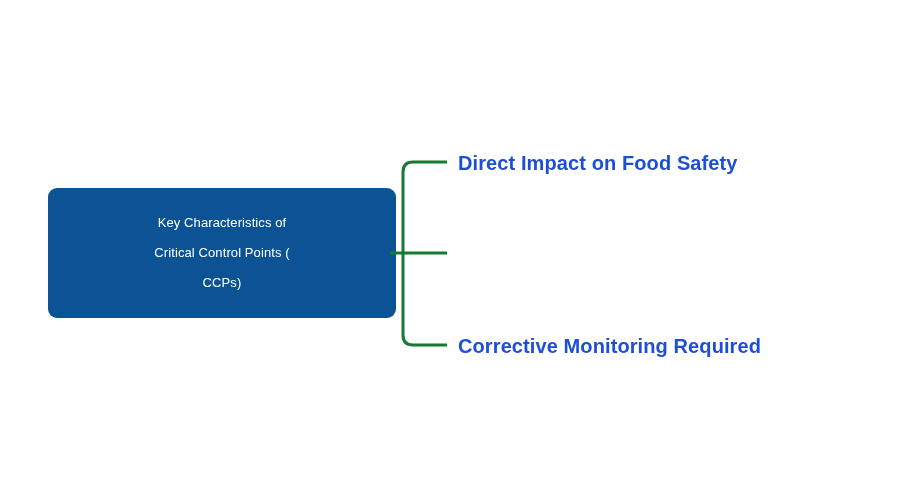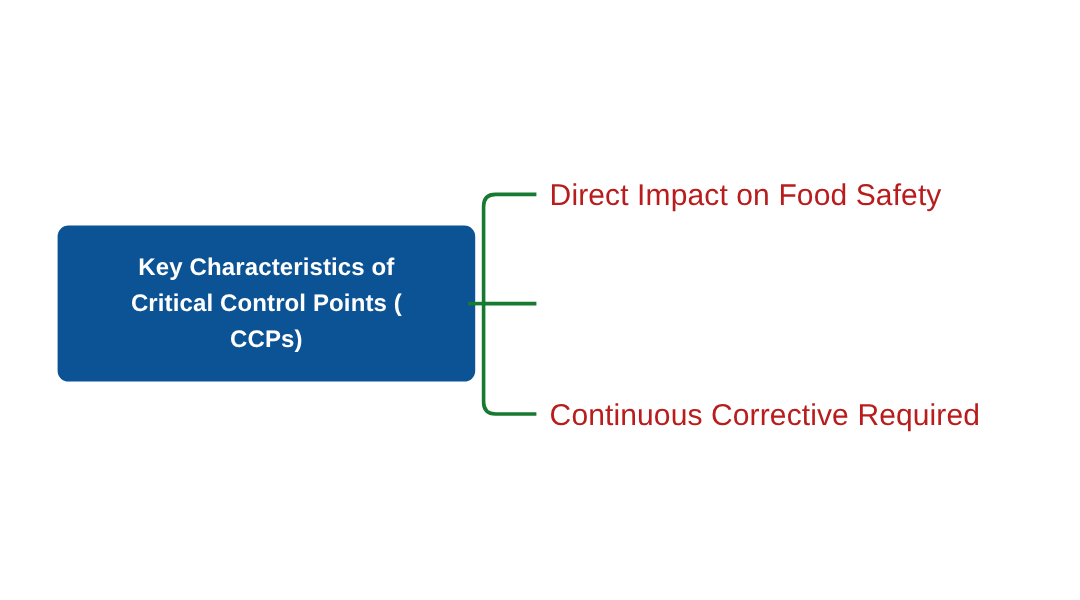--- a/index.html
+++ b/index.html
@@ -31,45 +31,45 @@
     border-radius: 9px;
     background: #0B5394;
     display: flex;
     align-items: center;
     justify-content: center;
     box-sizing: border-box;
     padding: 0 14px;
   }
   #root-node-label {
     color: #ffffff;
-    font-size: 20px;
-    font-weight: bold;
+    font-size: 13px;
+    font-weight: normal;
     line-height: 30px;
     text-align: center;
     letter-spacing: 0.1px;
     white-space: pre-line;
   }
 
   
   #connectors {
     position: absolute;
     left: 0;
     top: 0;
     width: 900px;
     height: 500px;
     pointer-events: none;
   }
 
   
   .branch-label {
     position: absolute;
     left: 458px;
-    color: #b91c1c;
-    font-size: 25px;
-    font-weight: normal;
+    color: #1d4ed8;
+    font-size: 20px;
+    font-weight: bold;
     line-height: 28px;
     white-space: nowrap;
     letter-spacing: 0.1px;
   }
   #branch-label-0 { top: 149px; }
   #branch-label-1 { top: 240px; }
   #branch-label-2 { top: 332px; }
 </style>
 </head>
 <body>
@@ -89,15 +89,15 @@
     <path d="M 447 162 L 413 162 Q 403 162 403 172 L 403 253" fill="none" stroke="#177A30" stroke-width="3" stroke-linecap="butt" stroke-linejoin="round"></path>
 
     <path d="M 447 345 L 413 345 Q 403 345 403 335 L 403 253" fill="none" stroke="#177A30" stroke-width="3" stroke-linecap="butt" stroke-linejoin="round"></path>
 
     <path d="M 403 253 L 447 253" fill="none" stroke="#177A30" stroke-width="3" stroke-linecap="butt"></path>
   </svg>
 
   <div class="branch-label" id="branch-label-0">Direct Impact on Food Safety</div>
 
 
-  <div class="branch-label" id="branch-label-2">Continuous Corrective Required</div>
+  <div class="branch-label" id="branch-label-2">Corrective Monitoring Required</div>
 
 </div>
 
 </body></html>

